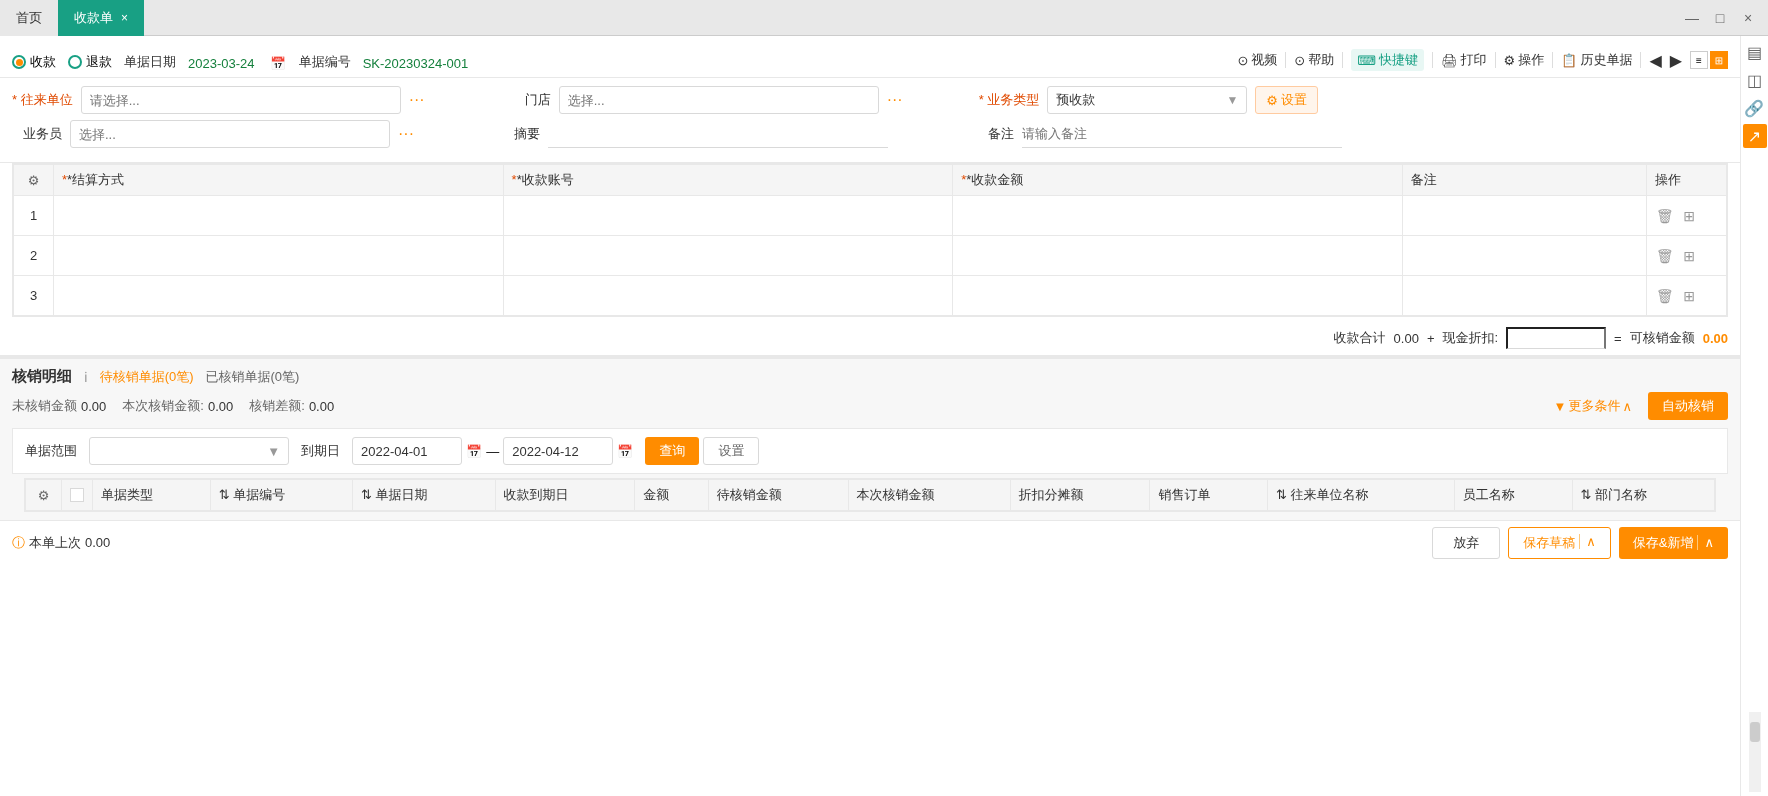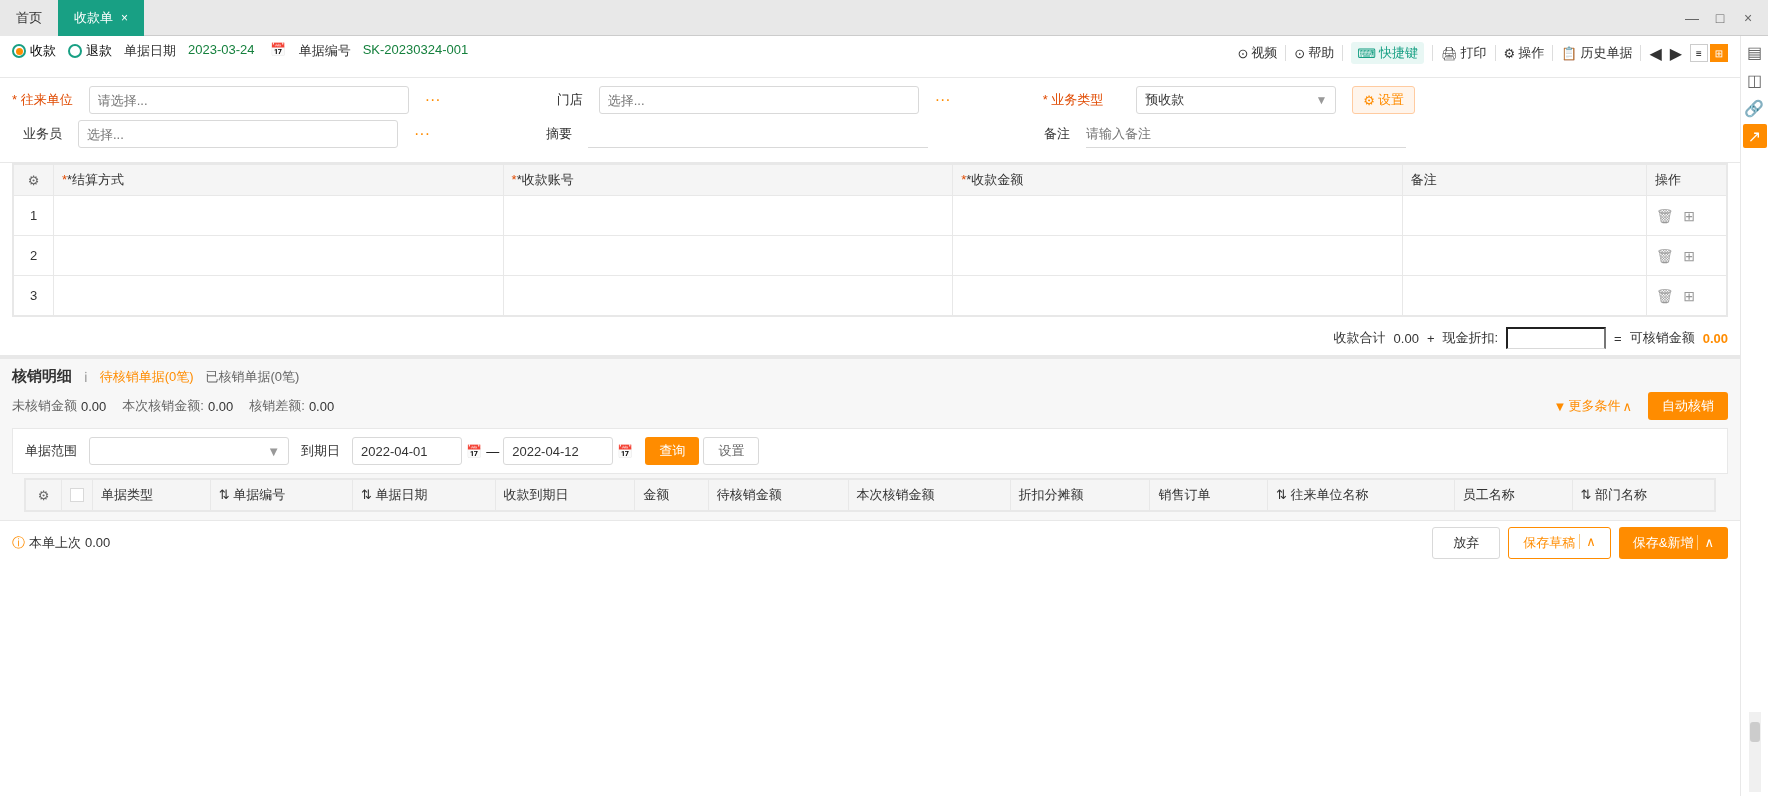--- a/index.html
+++ b/index.html
@@ -19,41 +19,41 @@
     }
     .tab-close { color: #fff; font-size: 12px; cursor: pointer; }
     .tab-bar-right { margin-left: auto; display: flex; align-items: center; gap: 4px; padding-right: 8px; }
     .win-btn { width: 24px; height: 24px; display: flex; align-items: center; justify-content: center; cursor: pointer; color: #666; font-size: 14px; }
 
     
     .main-area { background: #fff; display: flex; flex-direction: column; height: calc(796px - 36px); }
 
     
     .toolbar-row {
-      display: flex; align-items: flex-start; padding: 6px 12px; background: #fff; border-bottom: 1px solid #e8e8e8; height: 42px; gap: 12px;
+      display: flex; align-items: flex-end; padding: 6px 12px; background: #fff; border-bottom: 1px solid #e8e8e8; height: 42px; gap: 12px;
     }
     .radio-group { display: flex; align-items: center; gap: 12px; }
     .radio-item { display: flex; align-items: center; gap: 4px; cursor: pointer; }
     .radio-dot { width: 14px; height: 14px; border-radius: 50%; border: 2px solid #18a084; background: #fff; display: flex; align-items: center; justify-content: center; }
     .radio-dot.active::after { content: ''; width: 7px; height: 7px; border-radius: 50%; background: #ff8c00; display: block; }
     .toolbar-label { color: #333; }
     .toolbar-value { color: #15803d; font-weight: normal; }
     .date-icon { color: #ff8c00; margin-left: 4px; cursor: pointer; }
     .toolbar-right { margin-left: auto; display: flex; align-items: center; gap: 8px; }
     .toolbar-btn { display: flex; align-items: center; gap: 3px; color: #333; cursor: pointer; font-size: 12px; }
     .toolbar-btn.active { color: #18a084; background: #e8f7f4; padding: 2px 6px; border-radius: 3px; }
     .toolbar-divider { width: 1px; height: 16px; background: #ddd; }
     .nav-arrow { color: #333; cursor: pointer; font-size: 16px; }
     .layout-icons { display: flex; align-items: center; gap: 2px; }
     .layout-icon { width: 18px; height: 18px; border: 1px solid #ccc; cursor: pointer; display: flex; align-items: center; justify-content: center; font-size: 10px; }
     .layout-icon.active { background: #ff8c00; border-color: #ff8c00; color: #fff; }
 
     
     .form-area { padding: 8px 12px; background: #fff; border-bottom: 1px solid #e8e8e8; }
-    .form-row { display: flex; align-items: center; gap: 16px; margin-bottom: 6px; }
+    .form-row { display: flex; align-items: center; gap: 8px; margin-bottom: 6px; }
     .form-label { color: #e04a00; min-width: 50px; text-align: right; white-space: nowrap; }
     .form-label-plain { color: #333; min-width: 50px; text-align: right; white-space: nowrap; }
     .form-input { border: 1px solid #d9d9d9; border-radius: 3px; padding: 3px 8px; height: 28px; color: #999; background: #fff; flex: 1; max-width: 340px; outline: none; }
     .more-btn { color: #ff8c00; cursor: pointer; font-size: 16px; line-height: 1; }
     .form-select { border: 1px solid #d9d9d9; border-radius: 3px; padding: 3px 8px; height: 28px; color: #999; background: #fff; flex: 1; max-width: 340px; outline: none; display: flex; align-items: center; justify-content: space-between; cursor: pointer; }
     .select-arrow { color: #999; font-size: 12px; }
     .setting-btn { color: #ff8c00; background: #fff5ec; border: 1px solid #ffcba0; border-radius: 3px; padding: 3px 10px; cursor: pointer; display: flex; align-items: center; gap: 3px; height: 28px; }
     .business-type-value { color: #333; }
     .form-input-plain { border: none; border-bottom: 1px solid #d9d9d9; padding: 3px 0; height: 28px; color: #999; background: transparent; flex: 1; outline: none; }
 
@@ -206,21 +206,21 @@
         <input class="form-input" style="max-width: 320px;" placeholder="请选择...">
         <span class="more-btn">···</span>
 
         <div style="flex:0 0 60px;"></div>
         <span class="form-label-plain">门店</span>
         <input class="form-input" style="max-width: 320px;" placeholder="选择...">
         <span class="more-btn">···</span>
 
         <div style="flex:0 0 60px;"></div>
         <span class="form-label">* 业务类型</span>
-        <div class="form-select" style="max-width:200px; min-width:120px;margin-left:17px;">
+        <div class="form-select" style="max-width:200px; min-width:120px;">
           <span class="business-type-value">预收款</span>
           <span class="select-arrow">▼</span>
         </div>
         <div class="setting-btn">
           <span>⚙</span>
           <span>设置</span>
         </div>
       </div>
       <div class="form-row">
         <span class="form-label-plain">业务员</span>

